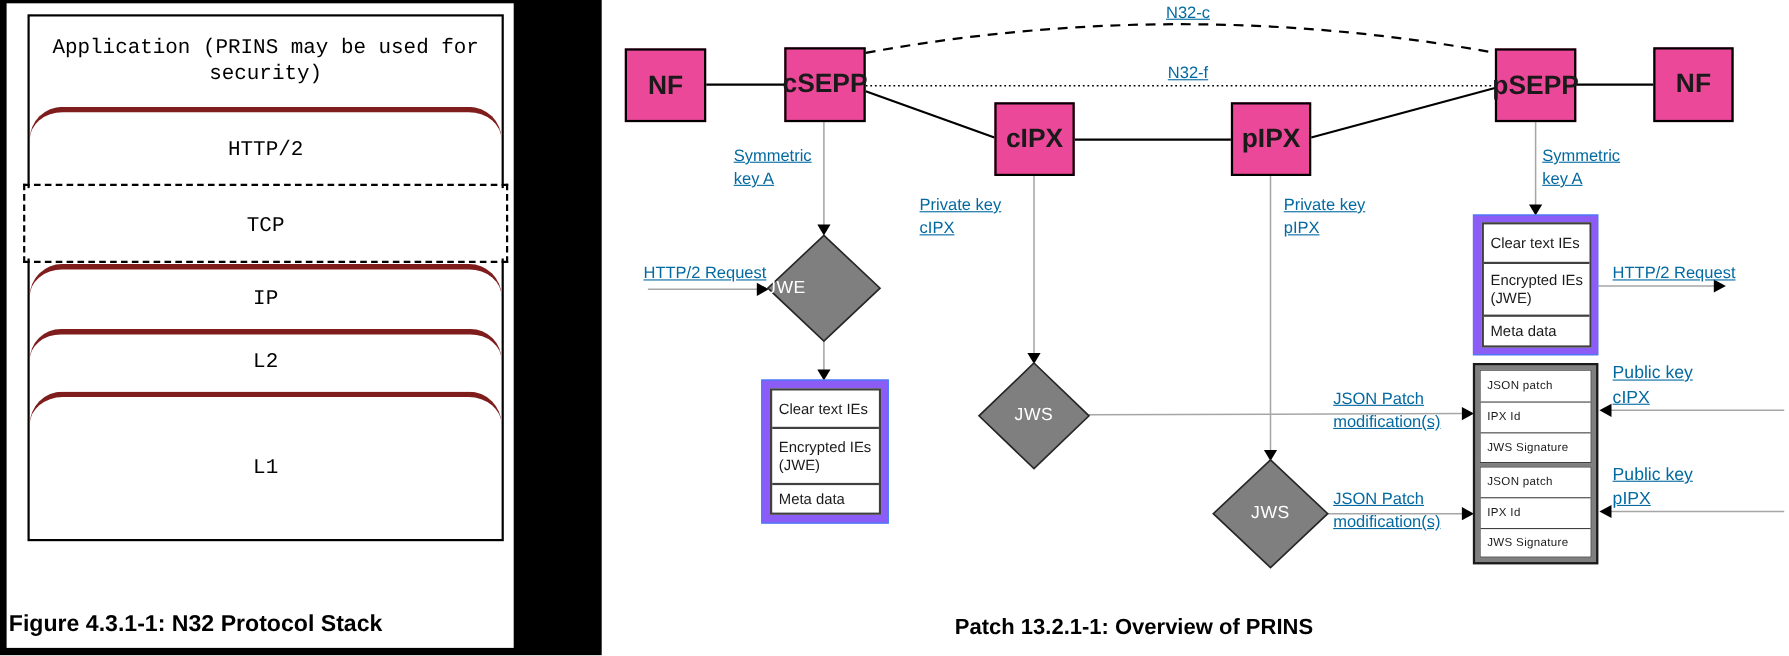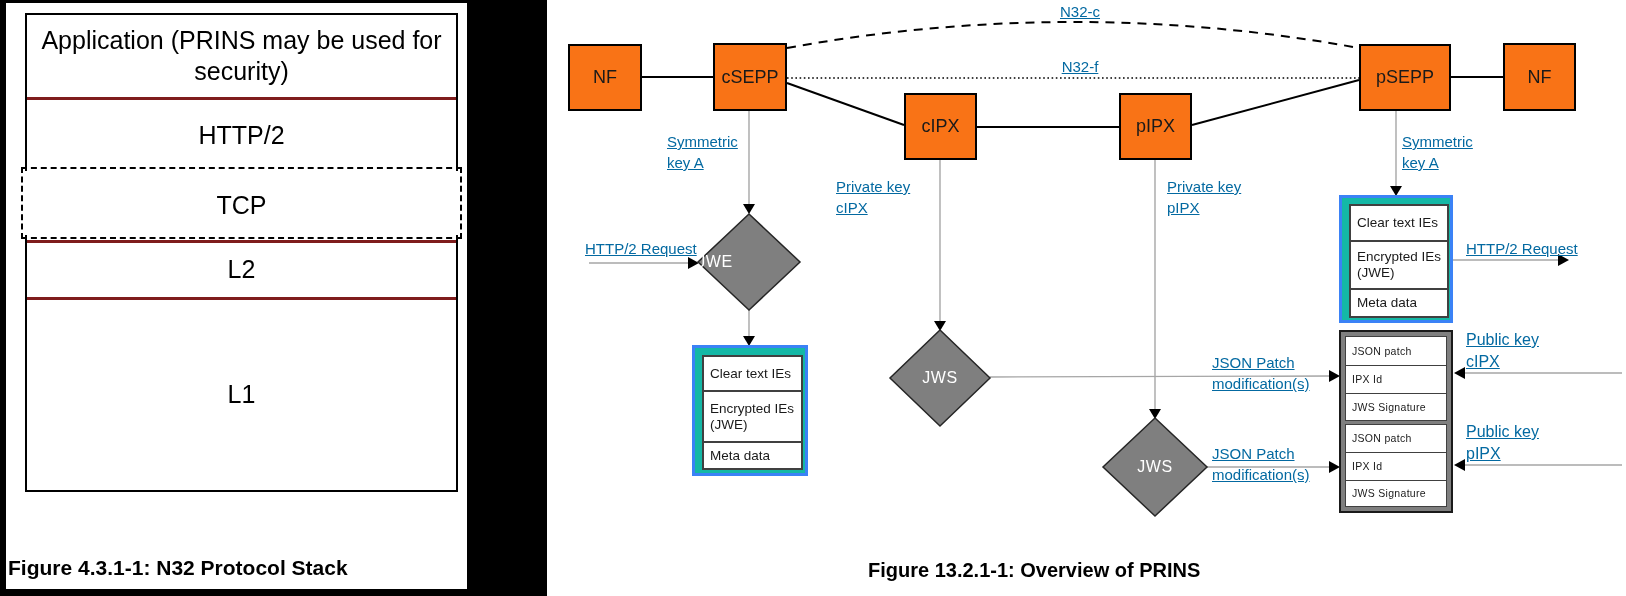--- a/index.html
+++ b/index.html
@@ -5,32 +5,32 @@
   html,body{margin:0;padding:0;background:#fff;}
   .screen{position:relative;width:1626px;height:596px;background:#ffffff;overflow:hidden;
           font-family:"Liberation Sans",sans-serif;color:#1a1a1a;}
   .abs{position:absolute;}
   
   .black-bg{left:0;top:0;width:547px;height:596px;background:#000;}
   .left-white{left:6px;top:3px;width:461px;height:586px;background:#fff;}
   .stack-box{left:25px;top:13px;width:433px;height:479px;border:2px solid #000;background:#fff;
              box-sizing:border-box;display:flex;flex-direction:column;}
   .stack-row{box-sizing:border-box;display:flex;align-items:center;justify-content:center;
-             font-family:Liberation Sans, sans-serif;font-size:25px;color:#000;
-             text-align:center;white-space:pre-line;line-height:1.25;}
-  .row-sep{border-top:3px solid #7f1d1d;}
+             font-family:Liberation Mono, monospace;font-size:19px;color:#000;
+             text-align:center;white-space:pre-line;line-height:1.25;border-radius:30px;}
+  .row-sep{border-top:5px solid #7f1d1d;}
   .white-patch{background:#fff;}
   .tls-dashed{left:21px;top:167px;width:441px;height:72px;border:2px dashed #000;box-sizing:border-box;background:transparent;}
   .caption{font-weight:700;font-size:21px;color:#000;white-space:nowrap;}
   
-  .node{border:2px solid #000;background:#f97316;box-sizing:border-box;
-        display:flex;align-items:center;justify-content:center;font-size:18px;color:#1a1a1a;}
+  .node{border:2px solid #000;background:#ec4899;box-sizing:border-box;
+        display:flex;align-items:center;justify-content:center;font-size:24px;color:#1a1a1a;font-weight:bold;}
   .dlabel{color:#fff;font-size:16px;letter-spacing:0.5px;display:flex;align-items:center;justify-content:center;}
   .label{font-size:15px;color:#0369a1;white-space:pre-line;line-height:1.4;text-decoration:underline;}
-  .msg-outer{box-sizing:border-box;background:#14b8a6;border:3px solid #3b82f6;}
+  .msg-outer{box-sizing:border-box;background:#8b5cf6;border:1px solid #3b82f6;}
   .msg-outer-dark{box-sizing:border-box;background:#7f7f7f;border:2px solid #1a1a1a;}
   .msg-inner{box-sizing:border-box;background:#fff;border:2px solid #404040;display:flex;flex-direction:column;}
   .msg-cell{box-sizing:border-box;display:flex;align-items:center;padding-left:6px;
             font-size:13.5px;color:#1a1a1a;line-height:1.15;}
   .msg-cell + .msg-cell{border-top:2px solid #404040;}
   .sm .msg-cell{font-size:10.5px;letter-spacing:0.3px;}
   .sm .msg-cell + .msg-cell{border-top:1.5px solid #404040;}
   svg{position:absolute;left:0;top:0;}
 </style>
 </head>
@@ -39,20 +39,21 @@
 <div class="screen">
 
   <div class="abs black-bg"></div>
   <div class="abs left-white"></div>
 
   <div class="abs stack-box">
     <div class="stack-row" style="height:82px;">Application (PRINS may be used for
 security)</div>
     <div class="stack-row row-sep" style="height:75px;">HTTP/2</div>
     <div class="stack-row" style="height:68px;">TCP</div>
+    <div class="stack-row row-sep" style="height:59px;">IP</div>
     <div class="stack-row row-sep" style="height:57px;">L2</div>
     <div class="stack-row row-sep" style="flex:1;">L1</div>
   </div>
 
   <div class="abs white-patch" style="left:24px;top:171px;width:5px;height:64px;"></div>
   <div class="abs white-patch" style="left:454px;top:171px;width:5px;height:64px;"></div>
   <div class="abs tls-dashed"></div>
 
   <div class="abs caption" style="left:8px;top:556px;">Figure 4.3.1-1: N32 Protocol Stack</div>
 
@@ -94,21 +95,21 @@
 
     <polygon points="749,214 800,262 749,310 698,262" fill="#7f7f7f" stroke="#262626" stroke-width="1.5"></polygon>
     <polygon points="940,330 990,378 940,426 890,378" fill="#7f7f7f" stroke="#262626" stroke-width="1.5"></polygon>
     <polygon points="1155,418 1207,467 1155,516 1103,467" fill="#7f7f7f" stroke="#262626" stroke-width="1.5"></polygon>
   </svg>
 
   <div class="abs node" style="left:568px;top:44px;width:74px;height:67px;">NF</div>
   <div class="abs node" style="left:713px;top:43px;width:74px;height:68px;">cSEPP</div>
   <div class="abs node" style="left:904px;top:93px;width:73px;height:67px;">cIPX</div>
   <div class="abs node" style="left:1119px;top:93px;width:73px;height:67px;">pIPX</div>
-  <div class="abs node" style="left:1359px;top:44px;width:92px;height:67px;">pSEPP</div>
+  <div class="abs node" style="left:1359px;top:44px;width:74px;height:67px;">pSEPP</div>
   <div class="abs node" style="left:1503px;top:43px;width:73px;height:68px;">NF</div>
 
   <div class="abs dlabel" style="left:685px;top:247px;width:60px;height:30px;">JWE</div>
   <div class="abs dlabel" style="left:910px;top:363px;width:60px;height:30px;">JWS</div>
   <div class="abs dlabel" style="left:1125px;top:452px;width:60px;height:30px;">JWS</div>
 
   <div class="abs label" style="left:1052px;top:1px;width:56px;text-align:center;">N32-c</div>
   <div class="abs label" style="left:1052px;top:56px;width:56px;text-align:center;">N32-f</div>
 
   <div class="abs label" style="left:667px;top:131px;">Symmetric
@@ -152,15 +153,15 @@
       <div class="msg-cell" style="height:28px;">IPX Id</div>
       <div class="msg-cell" style="flex:1;">JWS Signature</div>
     </div>
     <div class="msg-inner sm" style="position:absolute;left:4px;top:92px;width:102px;height:83px;border-width:1.5px;">
       <div class="msg-cell" style="height:27px;">JSON patch</div>
       <div class="msg-cell" style="height:28px;">IPX Id</div>
       <div class="msg-cell" style="flex:1;">JWS Signature</div>
     </div>
   </div>
 
-  <div class="abs caption" style="left:868px;top:559px;font-size:20px;">Figure 13.2.1-1: Overview of PRINS</div>
+  <div class="abs caption" style="left:868px;top:559px;font-size:20px;">Patch 13.2.1-1: Overview of PRINS</div>
 
 </div>
 
 </body></html>

